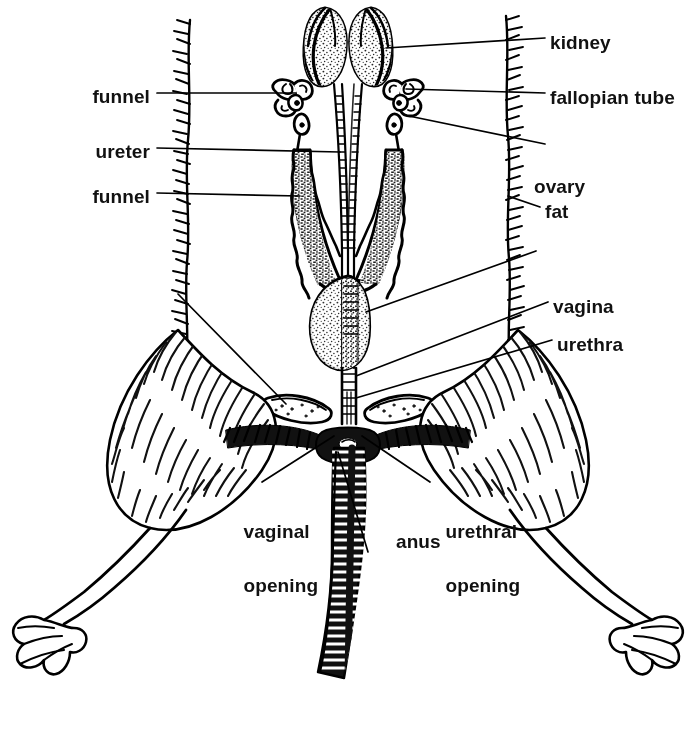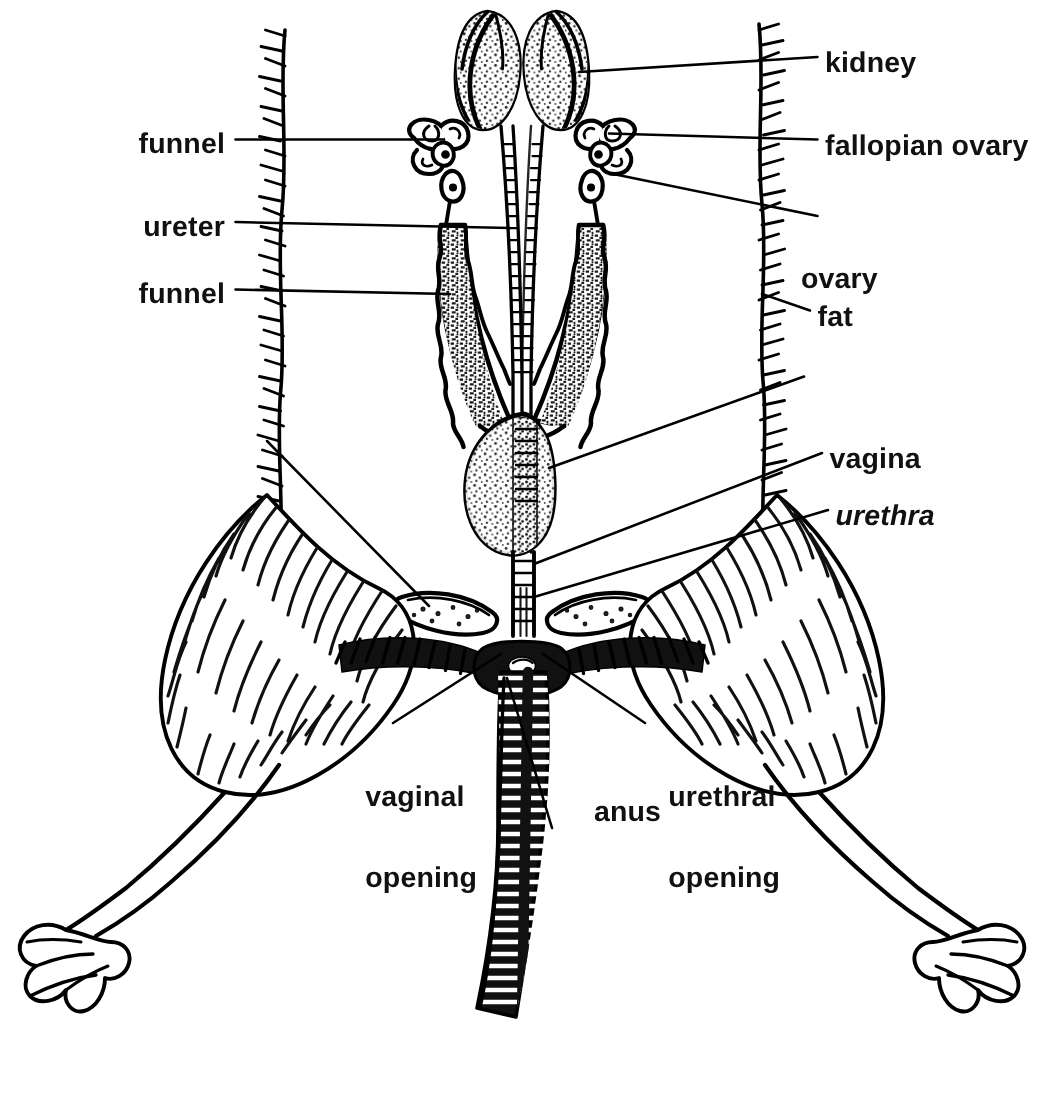--- a/index.html
+++ b/index.html
@@ -404,25 +404,25 @@
 
     </g>
   </svg>
 
   <div class="lbl r" style="left:60px; top:84px; width:90px;">funnel</div>
   <div class="lbl r" style="left:60px; top:139px; width:90px;">ureter</div>
   <div class="lbl r" style="left:60px; top:184px; width:90px;">funnel</div>
 
 
   <div class="lbl l" style="left:550px; top:30px;">kidney</div>
-  <div class="lbl l" style="left:550px; top:85px;">fallopian ovary</div>
+  <div class="lbl l" style="left:550px; top:85px;">fallopian tube</div>
   <div class="lbl l" style="left:534px; top:136px;margin-top:38px;">ovary</div>
   <div class="lbl l" style="left:545px; top:199px;">fat</div>
   <div class="lbl l" style="left:553px; top:294px;">vagina</div>
-  <div class="lbl l" style="left:557px; top:332px;font-style:italic;">urethra</div>
+  <div class="lbl l" style="left:557px; top:332px;">urethra</div>
 
   <div class="lbl l" style="left:222px; top:492px;">
     <span>vaginal</span><br>
     <span>opening</span>
   </div>
   <div class="lbl l" style="left:424px; top:492px;">
     <span>urethral</span><br>
     <span>opening</span>
   </div>
   <div class="lbl l" style="left:371px; top:529px;margin-left:25px;">anus</div>

